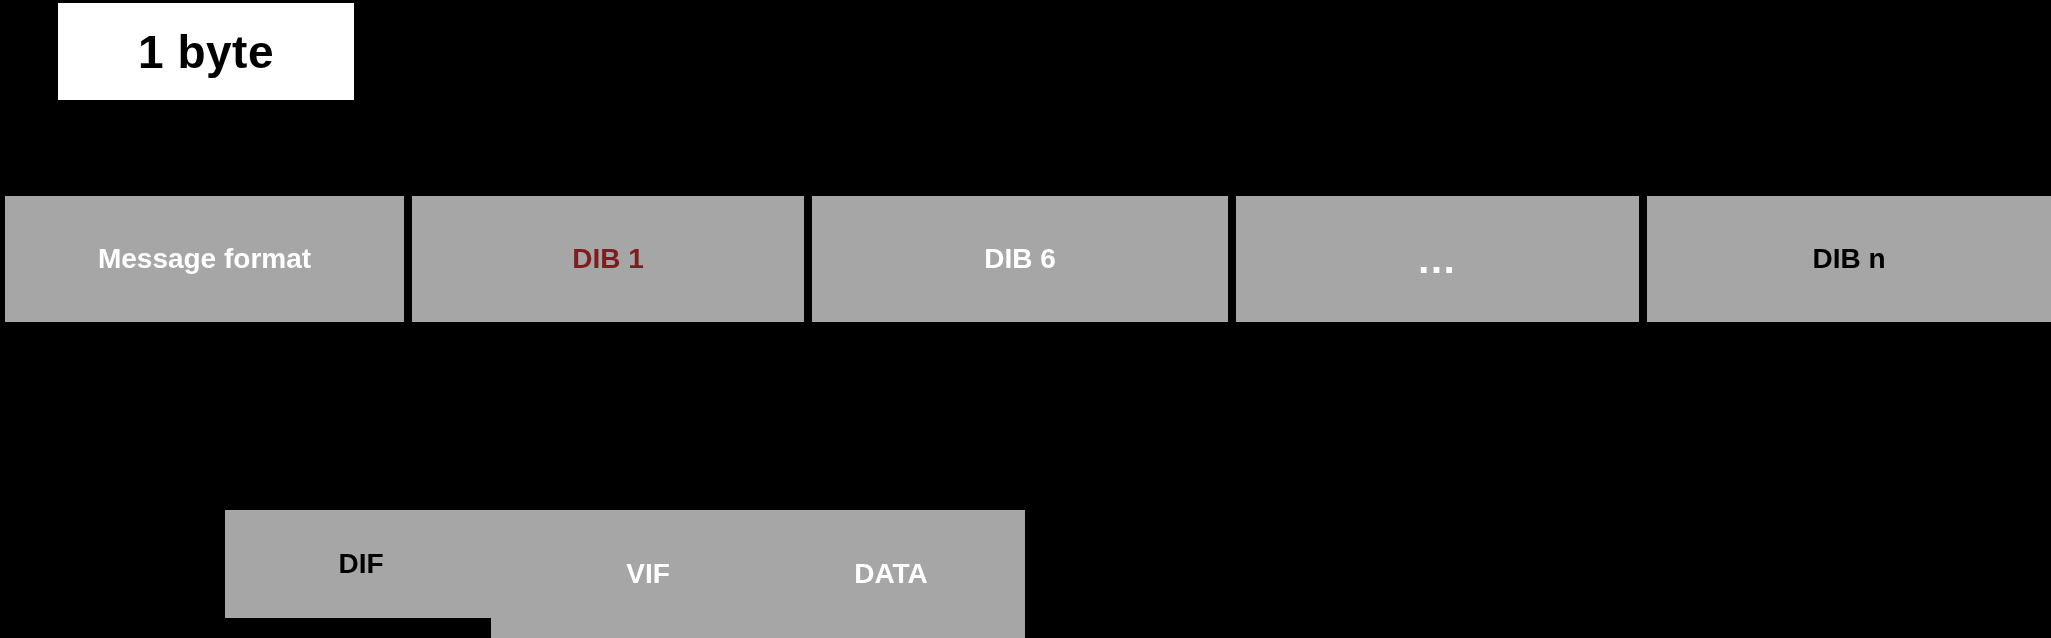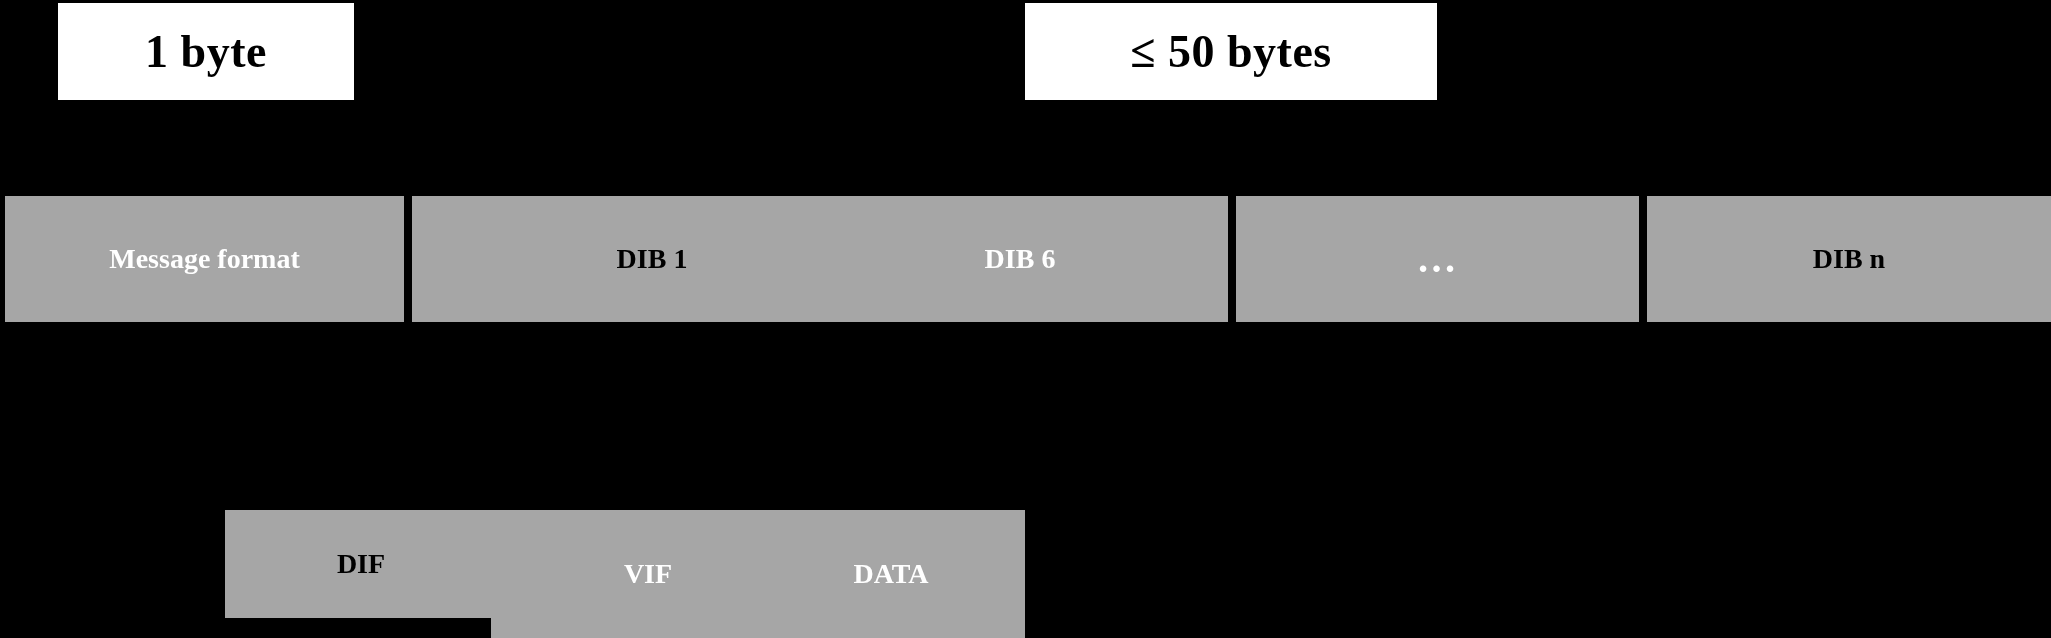--- a/index.html
+++ b/index.html
@@ -11,21 +11,20 @@
   body {
     font-family: "Liberation Sans", sans-serif;
   }
 
   #canvas {
     position: relative;
     width: 2051px;
     height: 638px;
     background: #000000;
     overflow: hidden;
-    font-family: Liberation Serif, serif;
   }
 
   
   .size-label {
     position: absolute;
     background: #ffffff;
     color: #000000;
     display: flex;
     align-items: center;
     justify-content: center;
@@ -56,25 +55,24 @@
 
   
 </style>
 </head>
 <body>
 
 <div id="canvas" style="background: rgb(0, 0, 0);">
 
   <div class="size-label" style="left: 58px; top: 3px; width: 296px; height: 97px; background: rgb(255, 255, 255); color: rgb(0, 0, 0);">1 byte</div>
 
-  <div class="size-label" style="left: 1025px; top: 3px; width: 412px; height: 97px; background: rgb(255, 255, 255); color: rgb(0, 0, 0);">≤ 50 bytes</div>
 
   <div class="field-block" style="left: 5px; top: 196px; width: 399px; height: 126px; background: rgb(166, 166, 166); color: rgb(255, 255, 255);">Message format</div>
 
-  <div class="field-block" style="left: 412px; top: 196px; width: 392px; height: 126px; background: rgb(166, 166, 166); color: #000000; padding-left: 44px;">DIB 1</div>
+  <div class="field-block" style="left: 412px; top: 196px; width: 392px; height: 126px; background: rgb(166, 166, 166); color: #7f1d1d;">DIB 1</div>
 
   <div class="field-block" style="left: 812px; top: 196px; width: 416px; height: 126px; background: rgb(166, 166, 166); color: rgb(255, 255, 255);">DIB 6</div>
 
   <div class="field-block ellipsis" style="left: 1236px; top: 196px; width: 403px; height: 126px; background: rgb(166, 166, 166); color: rgb(255, 255, 255);">…</div>
 
   <div class="field-block" style="left: 1647px; top: 196px; width: 404px; height: 126px; background: rgb(166, 166, 166); color: #000000;">DIB n</div>
 
   <div class="field-block" style="left: 211px; top: 510px; width: 272px; height: 108px; background: rgb(166, 166, 166); color: #000000; margin-left: 14px;">DIF</div>
 
   <div class="field-block" style="left: 491px; top: 510px; width: 258px; height: 128px; background: rgb(166, 166, 166); color: rgb(255, 255, 255); padding-left: 28px;">VIF</div>

